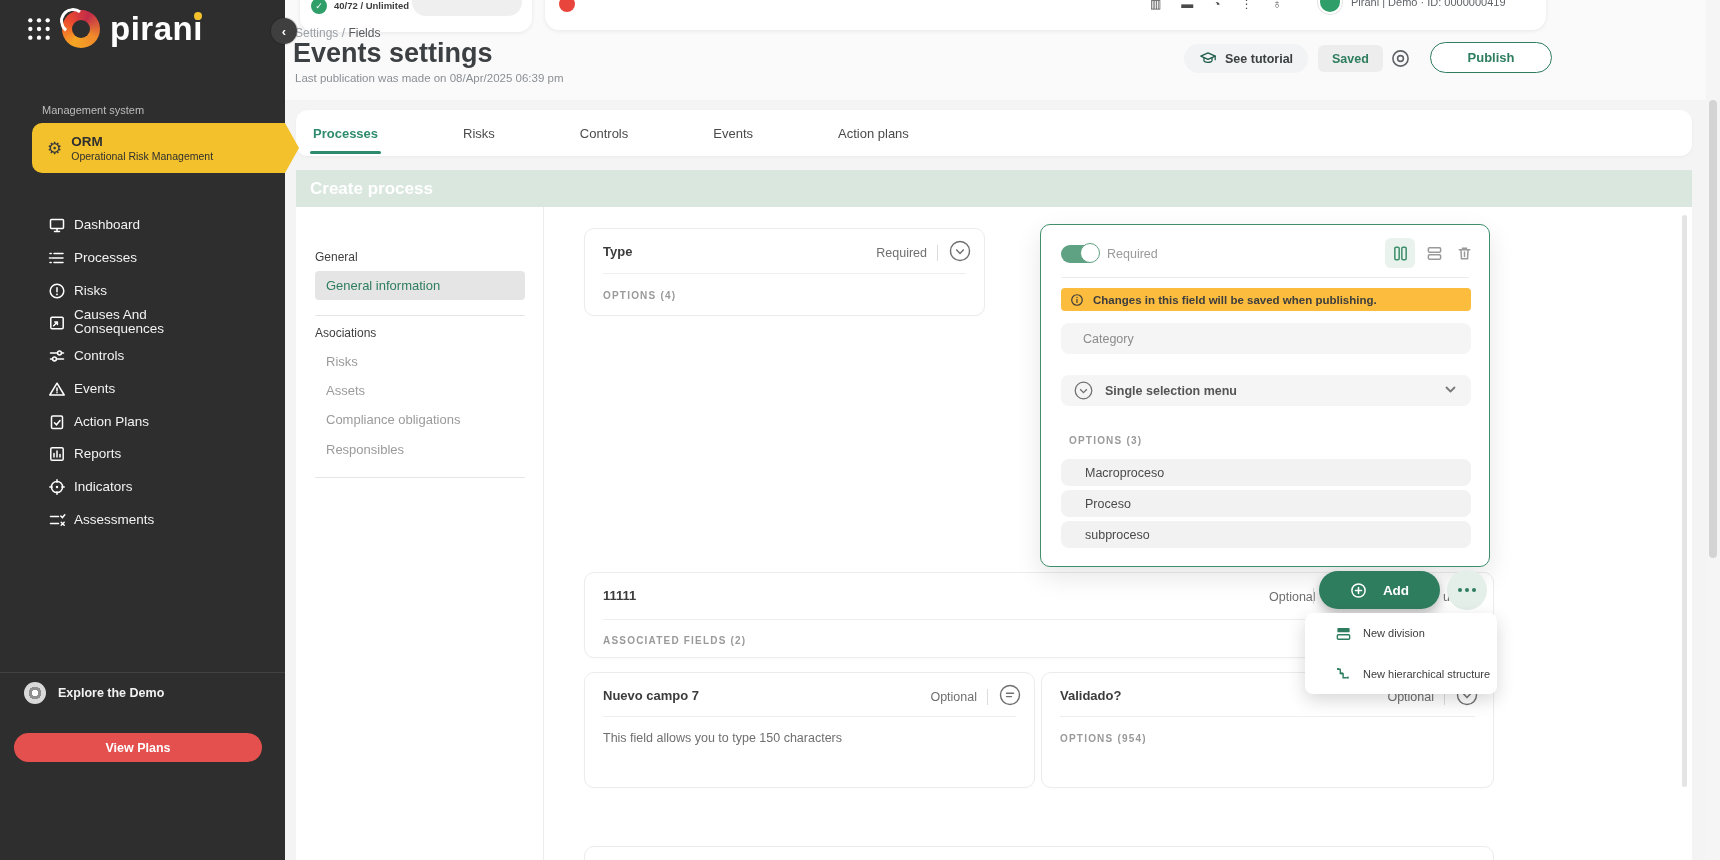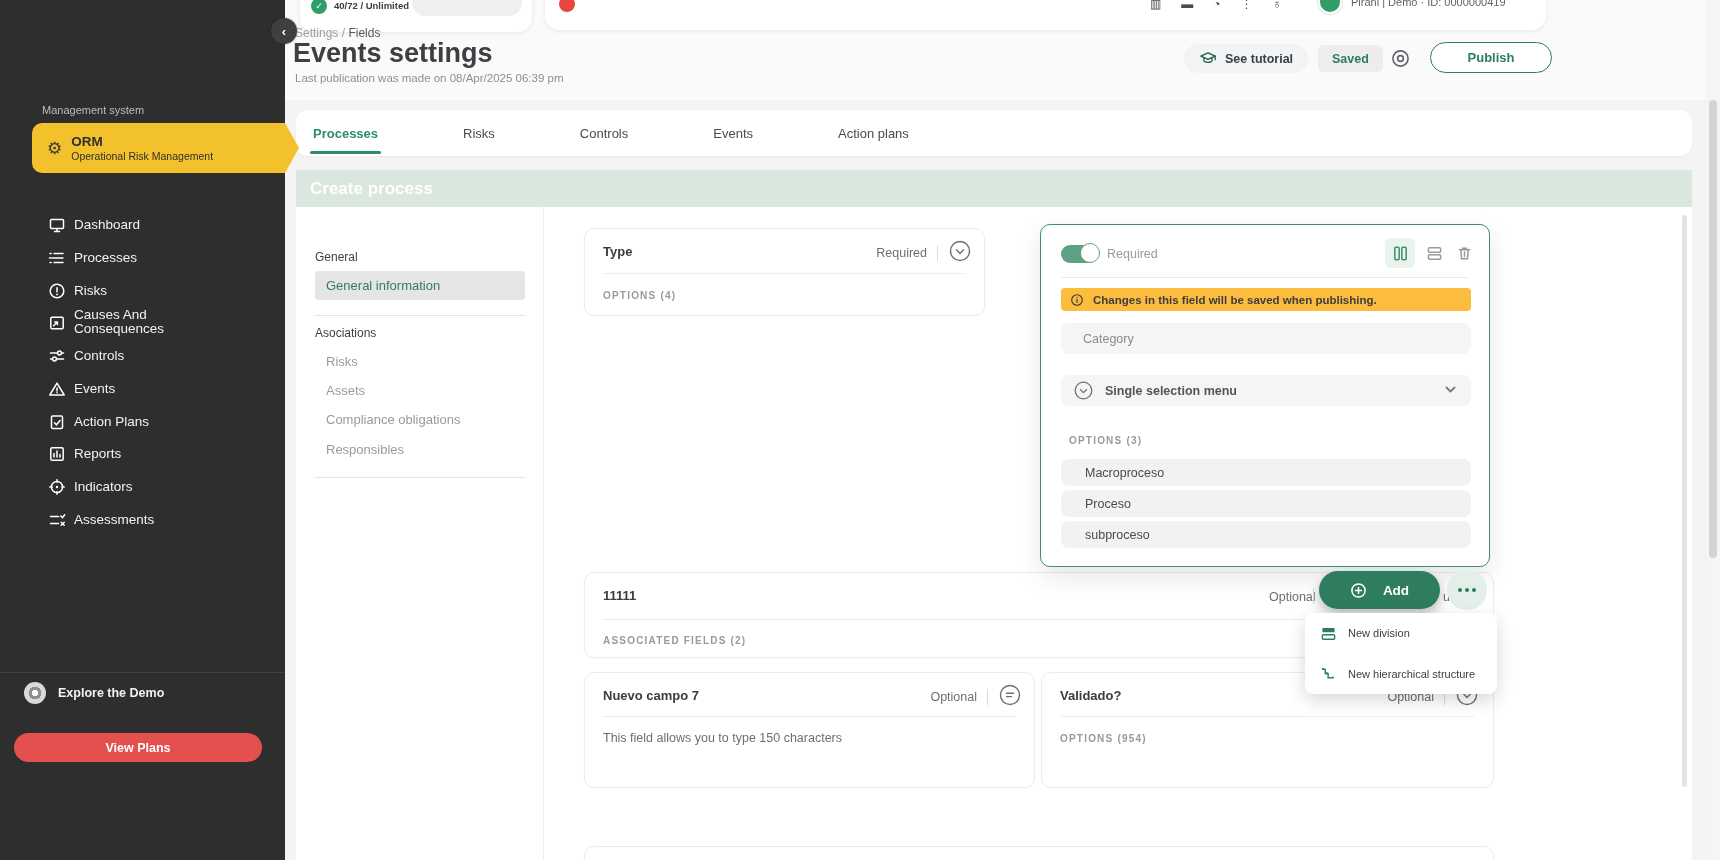--- a/index.html
+++ b/index.html
@@ -145,21 +145,21 @@
              border:none; color:#fff; display:flex; align-items:center; justify-content:center; gap:16px;
              box-shadow:0 5px 12px rgba(0,0,0,.28); z-index:15; cursor:pointer; }
   .add-btn svg { width:17px; height:17px; stroke:#fff; fill:none; stroke-width:1.6; }
   .add-label { font-size:13.5px; font-weight:700; }
   .more-btn { position:absolute; left:1447px; top:570px; width:40px; height:40px; border-radius:50%; background:#e4efe9;
               z-index:14; display:flex; align-items:center; justify-content:center; gap:3px; cursor:pointer; }
   .more-btn i { width:4px; height:4px; border-radius:50%; background:#2e7d5e; }
   .add-menu { position:absolute; left:1305px; top:613px; width:192px; height:81px; background:#fff; border-radius:8px;
               box-shadow:0 6px 18px rgba(0,0,0,.16); z-index:16; }
   .add-menu-item { position:absolute; left:0; width:192px; height:40px; display:flex; align-items:center; gap:11px;
-                   padding-left:15px; cursor:pointer; }
+                   padding-left:30px; cursor:pointer; }
   .add-menu-item svg { width:17px; height:17px; stroke:#2e7d5e; fill:none; stroke-width:1.5; }
   .add-menu-label { font-size:11px; color:#3c3c3c; }
 
   .obscured-frag { position:absolute; left:858px; top:17px; font-size:12.5px; color:#6f6f6f; }
 
   
   .outer-track { position:absolute; left:1706px; top:0; width:14px; height:860px; background:#f5f5f5; }
   .outer-thumb { position:absolute; left:1709px; top:100px; width:8px; height:458px; border-radius:4px; background:#d4d4d4; }
 </style>
 </head>
@@ -183,20 +183,40 @@
       <span>⋮</span>
       <span>♁</span>
     </div>
     <div class="account-chip">
       <div class="avatar"></div>
       <div class="account-label">Pirani | Demo · ID: 0000000419</div>
     </div>
   </div>
 
   <div id="sidebar">
+    <div class="brand-row">
+      <svg class="apps-grid" viewBox="0 0 18 18">
+        <g fill="#fff">
+            <circle cx="3" cy="3" r="1.5"></circle>
+            <circle cx="9" cy="3" r="1.5"></circle>
+            <circle cx="15" cy="3" r="1.5"></circle>
+        <circle cx="3" cy="9" r="1.5"></circle>
+            <circle cx="9" cy="9" r="1.5"></circle>
+            <circle cx="15" cy="9" r="1.5"></circle>
+        <circle cx="3" cy="15" r="1.5"></circle>
+            <circle cx="9" cy="15" r="1.5"></circle>
+            <circle cx="15" cy="15" r="1.5"></circle>
+          </g>
+      </svg>
+      <div class="logo-ring"></div>
+      <div class="brand-text">
+        <span>pirani</span>
+        <span class="brand-dot"></span>
+      </div>
+    </div>
 
     <div class="mgmt-label">Management system</div>
 
     <div class="orm-card">
       <span class="orm-gear">⚙</span>
       <div>
         <div class="orm-title">ORM</div>
         <div class="orm-sub">Operational Risk Management</div>
       </div>
     </div>

